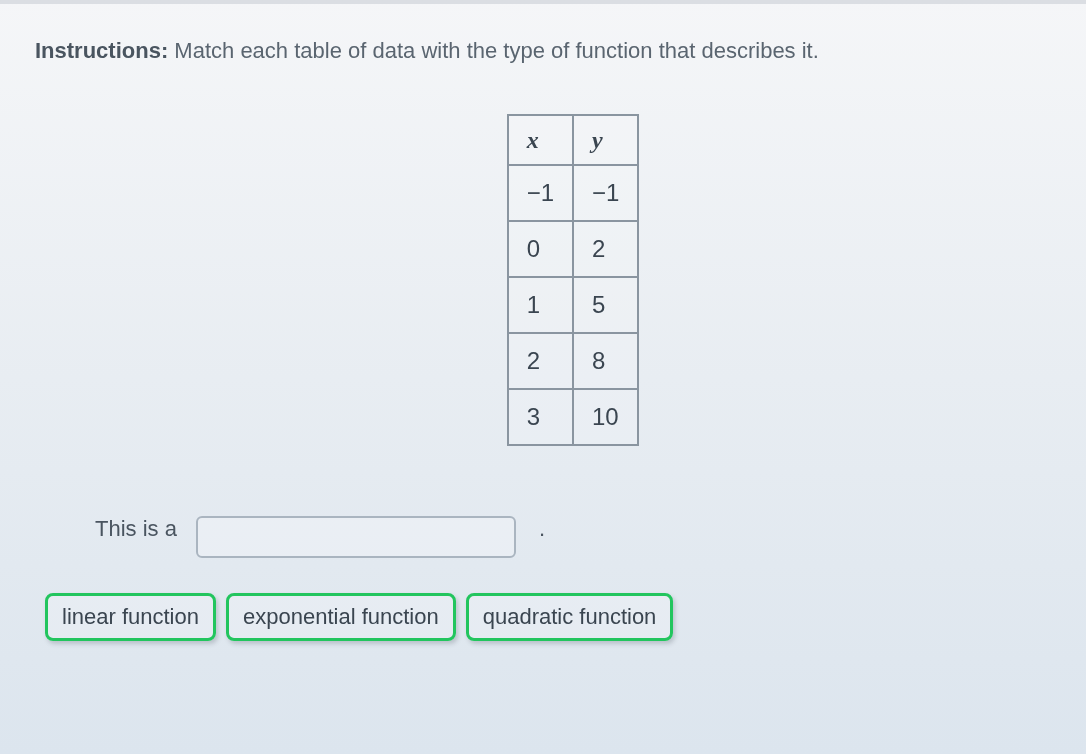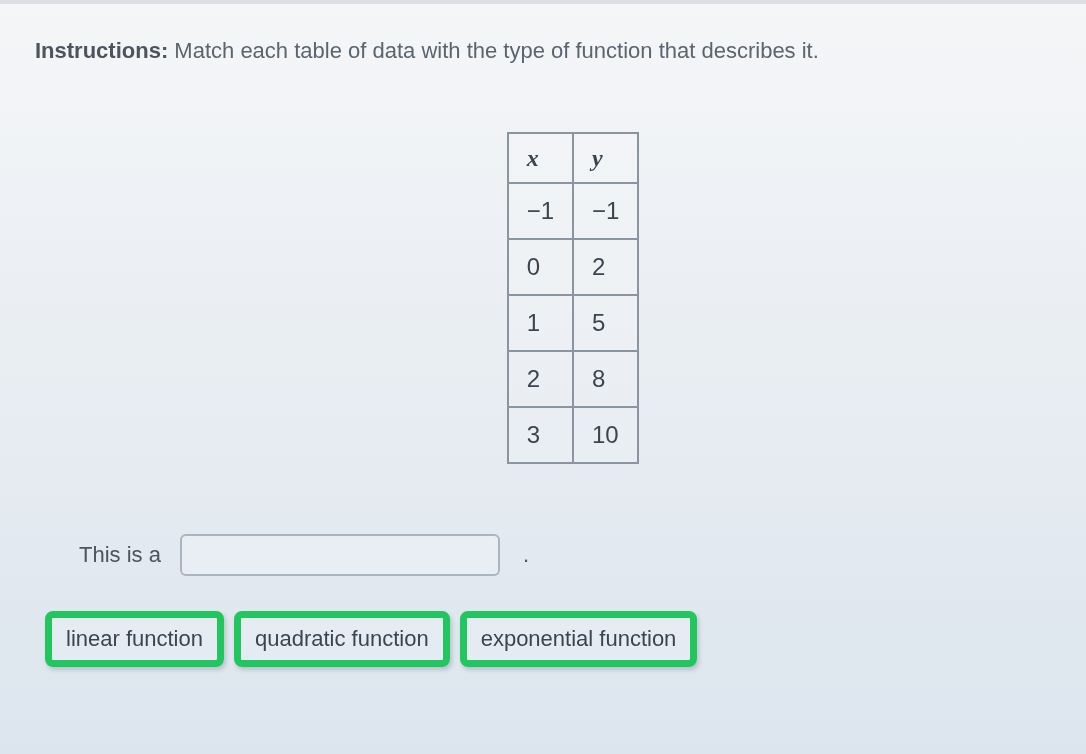--- a/index.html
+++ b/index.html
@@ -23,21 +23,21 @@
       left: 0;
       right: 0;
       height: 4px;
       background: rgba(180, 188, 195, 0.4);
     }
     
     .instructions-line {
       font-size: 22px;
       color: #5a6570;
       margin-top: 8px;
-      margin-bottom: 68px;
+      margin-bottom: 50px;
     }
     
     .instructions-label {
       font-weight: bold;
       color: #4a5560;
     }
     
     .table-container {
       display: flex;
       justify-content: center;
@@ -64,23 +64,23 @@
     .data-table th {
       font-style: italic;
       font-weight: bold;
       font-family: 'Times New Roman', serif;
       font-size: 24px;
       height: 50px;
     }
     
     .answer-area {
       margin-bottom: 35px;
-      margin-left: 44px;
+      margin-left: 60px;
       display: flex;
-      align-items: center;
+      align-items: flex-start;
       gap: 19px;
       font-size: 22px;
       color: #4a5560;
     }
     
     .answer-slot {
       display: inline-block;
       width: 320px;
       height: 42px;
       border: 2px solid #aab5c0;
@@ -89,21 +89,21 @@
       vertical-align: middle;
     }
     
     .options-row {
       display: flex;
       gap: 10px;
       margin-left: 10px;
     }
     
     .option-chip {
-      border: 7px solid #22c55e;
+      border: 3px solid #22c55e;
       border-radius: 8px;
       padding: 8px 14px;
       font-size: 22px;
       color: #3a4550;
       background: rgba(255,255,255,0.2);
       cursor: pointer;
       box-shadow: 2px 3px 4px rgba(100,110,120,0.3);
     }
     
     .period {
@@ -154,15 +154,15 @@
 </div>
 
 <div class="answer-area">
   <span>This is a</span>
   <span class="answer-slot"></span>
   <span class="period">.</span>
 </div>
 
 <div class="options-row">
   <div class="option-chip">linear function</div>
+  <div class="option-chip">exponential function</div>
   <div class="option-chip">quadratic function</div>
-  <div class="option-chip">exponential function</div>
 </div>
 
 </body></html>

